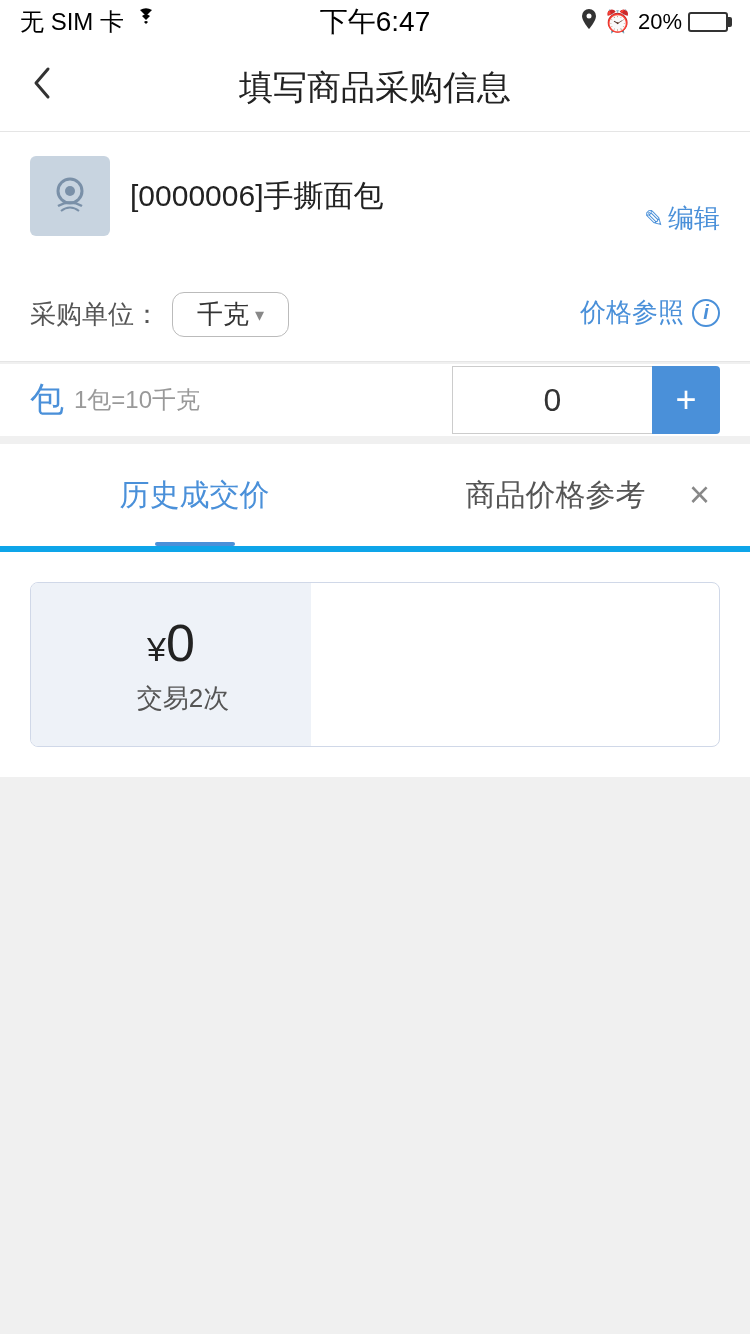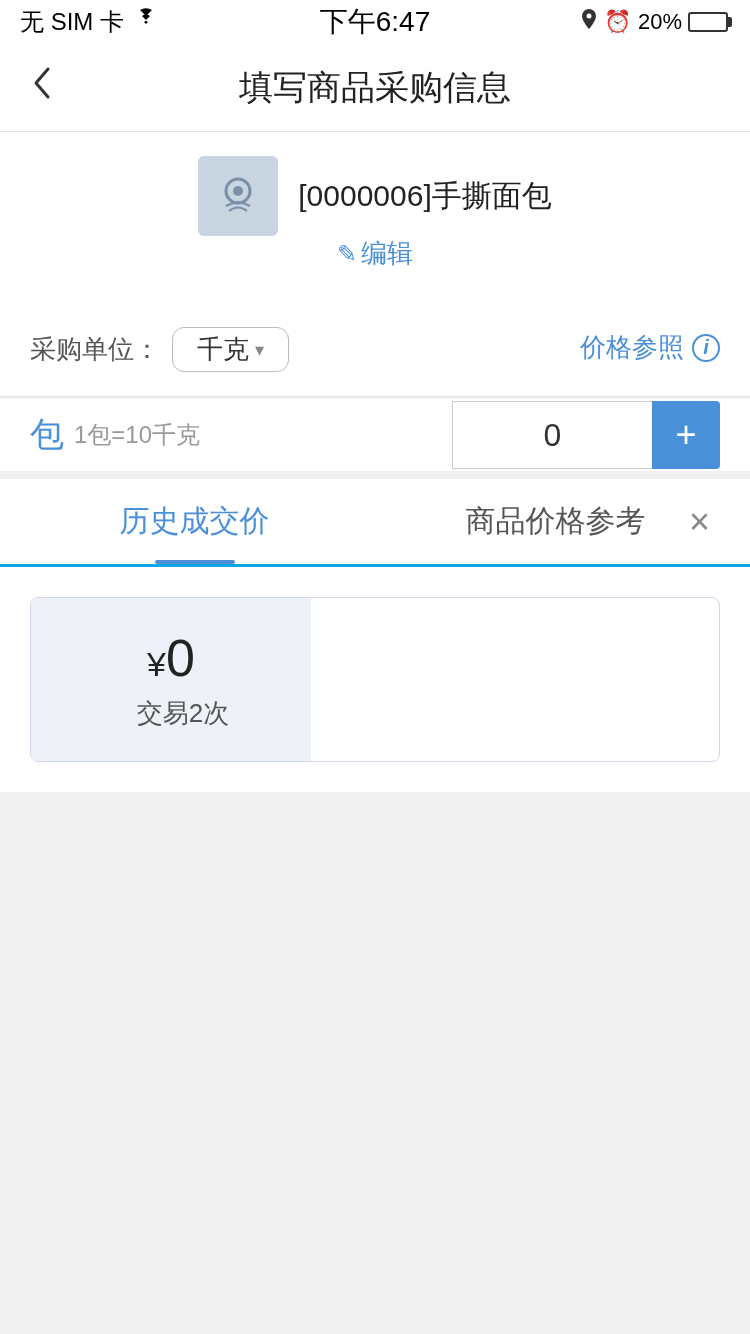--- a/index.html
+++ b/index.html
@@ -99,24 +99,23 @@
 
     
     .product-card {
       background: #fff;
       margin: 0;
       padding: 24px 30px;
       border-bottom: 1px solid #e5e5e5;
     }
     .product-top-row {
       display: flex;
-      align-items: center;
+      align-items: flex-end;
       justify-content: space-between;
       margin-bottom: 20px;
-      flex-direction: column;
     }
     .product-left {
       display: flex;
       align-items: center;
       gap: 20px;
     }
     .product-thumbnail {
       width: 80px;
       height: 80px;
       background: #c8d4e0;
@@ -253,23 +252,23 @@
     }
 
     
     .tab-panel {
       background: #fff;
       margin-top: 0;
     }
     .tab-header {
       display: flex;
       align-items: center;
-      border-bottom: 3px solid #0ea5e9;
+      border-bottom: 6px solid #0ea5e9;
       padding: 0 14px;
-      height: 88px;
+      height: 108px;
       position: relative;
     }
     .tab-item {
       flex: 1;
       display: flex;
       flex-direction: column;
       align-items: center;
       justify-content: center;
       height: 100%;
       cursor: pointer;

